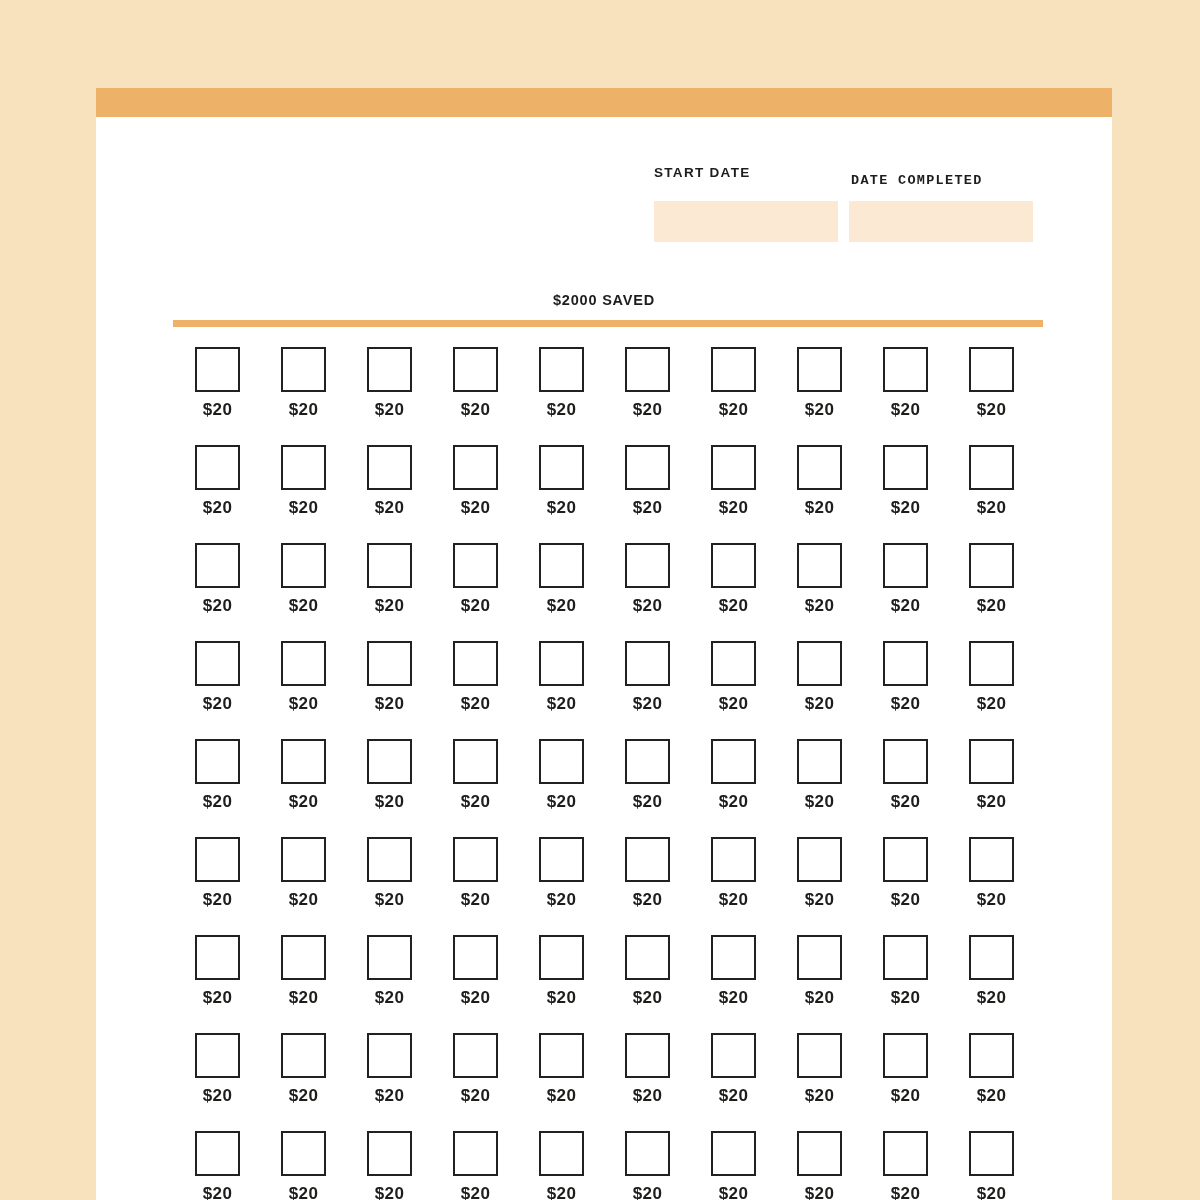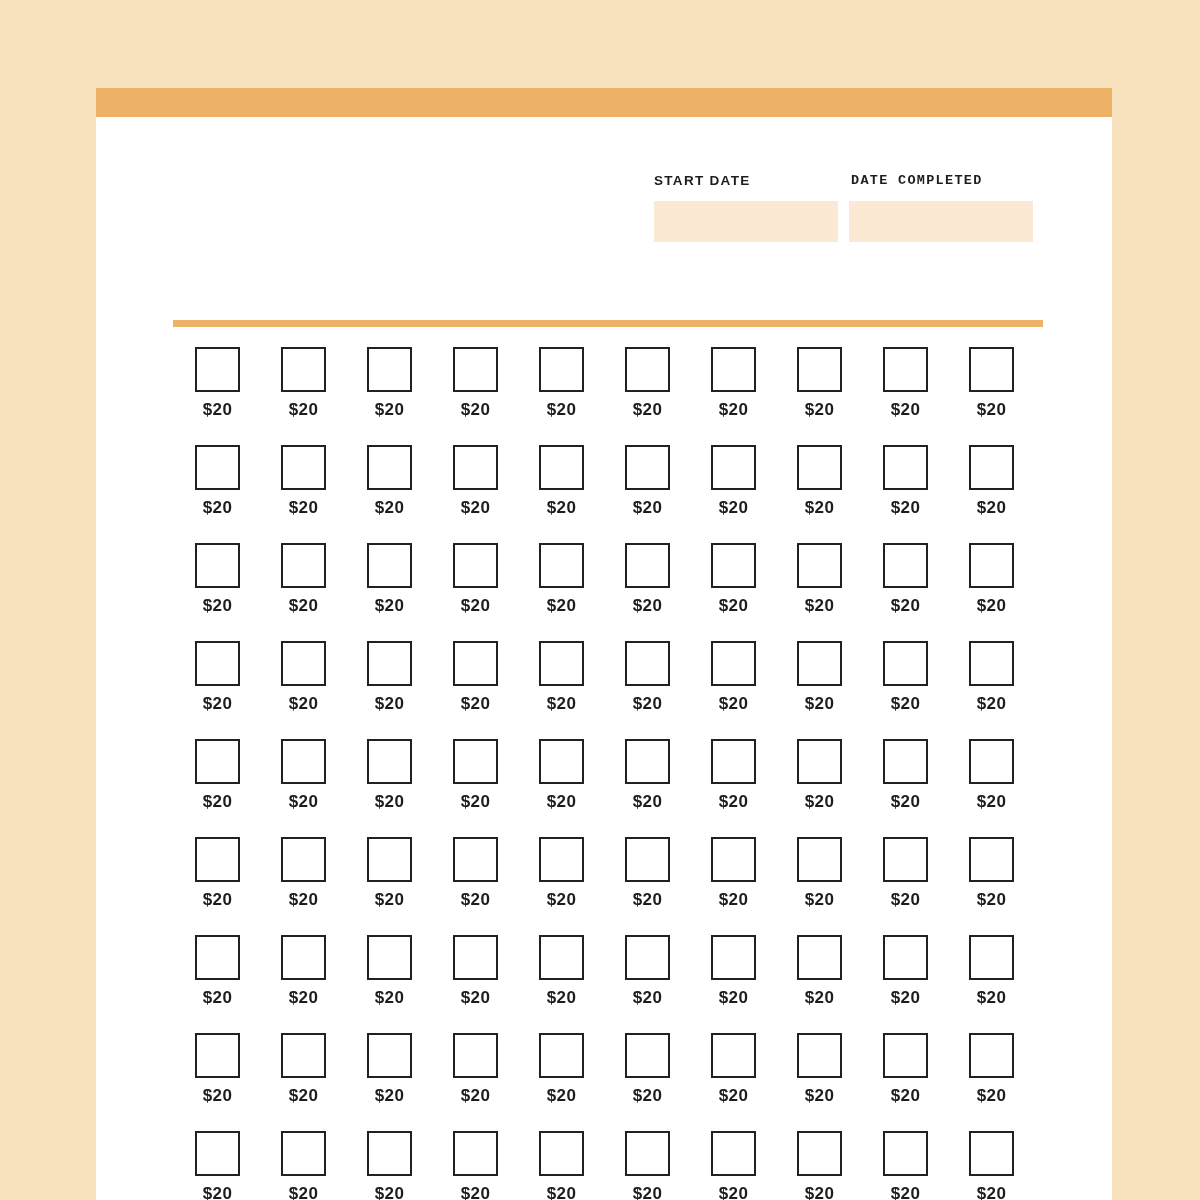--- a/index.html
+++ b/index.html
@@ -44,21 +44,21 @@
   }
 
   .field-label {
     position: absolute;
     font-size: 13.5px;
     font-weight: 800;
     letter-spacing: 1.3px;
     color: #1d1d1b;
     white-space: nowrap;
   }
-  .start-date-label { left: 558px; top: 85px; text-align: right; }
+  .start-date-label { left: 558px; top: 77px; text-align: right; }
   .date-completed-label { left: 755px; top: 85px; font-family: Liberation Mono, monospace; }
 
   .date-field {
     position: absolute;
     top: 113px;
     height: 41px;
     background: #fbe9d3;
     border: none;
     font-size: 15px;
     color: #1d1d1b;
@@ -129,20 +129,21 @@
 
 
   <div class="field-label start-date-label">START DATE</div>
 
   <div class="date-field start-date-field"></div>
 
   <div class="field-label date-completed-label">DATE COMPLETED</div>
 
   <div class="date-field date-completed-field"></div>
 
+  <div class="saved-label">$2000 SAVED</div>
 
   <div class="divider"></div>
 
   <div class="grid">
       <div class="cell">
         <div class="checkbox"></div>
         <div class="cell-label">$20</div>
       </div>
       <div class="cell">
         <div class="checkbox"></div>

